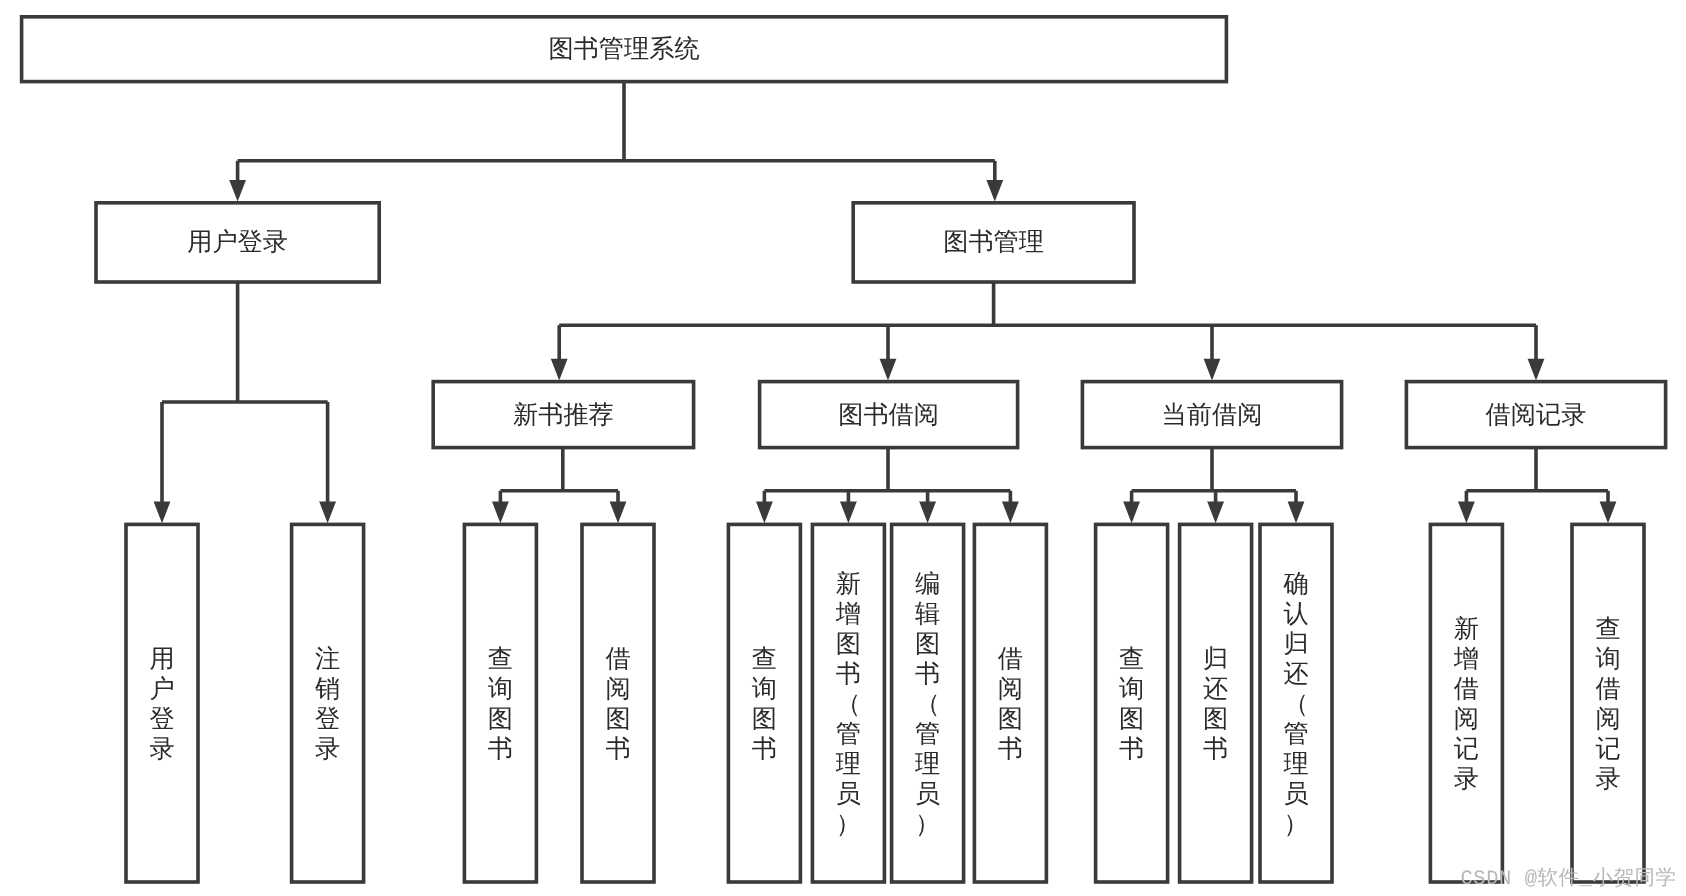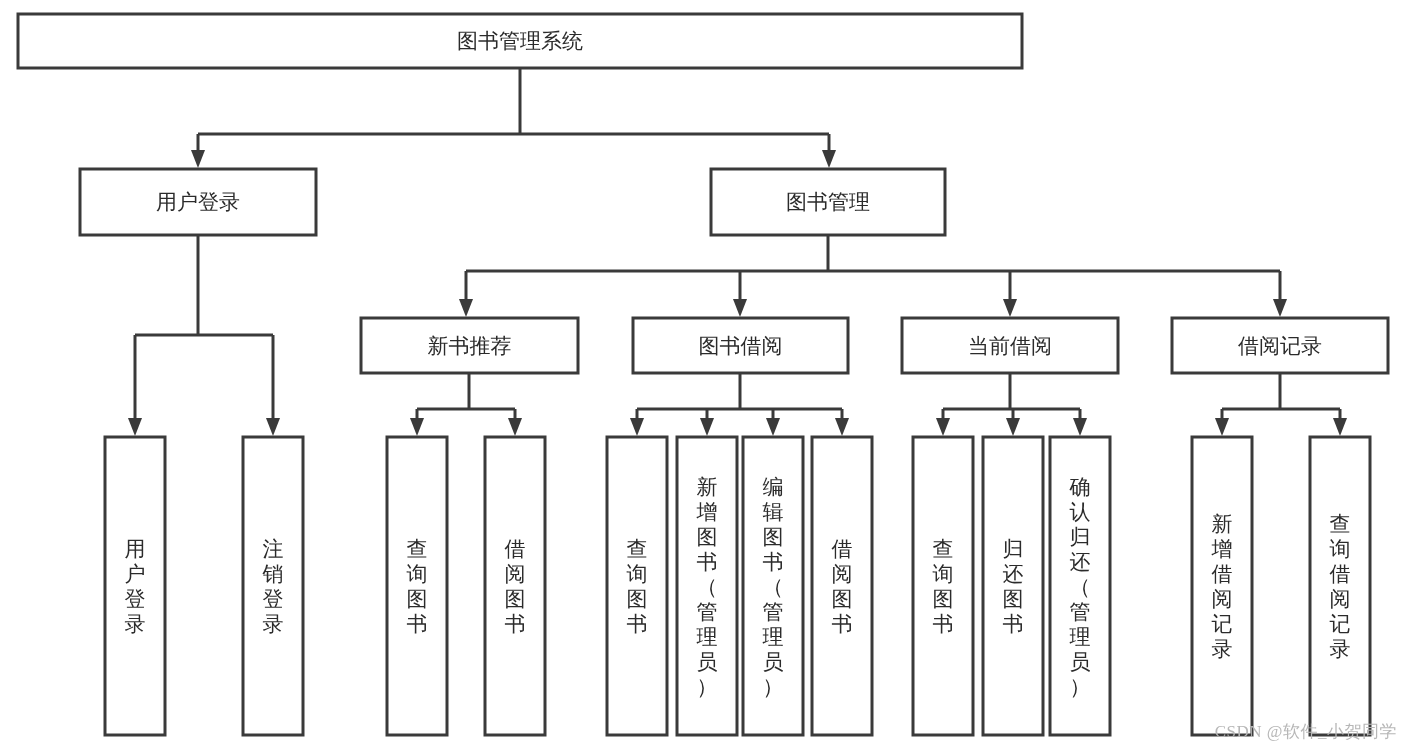--- a/index.html
+++ b/index.html
@@ -15,21 +15,21 @@
     font-family:"DejaVu Sans","Liberation Sans",sans-serif;
     font-size:21px;fill:#2b2b2b;text-anchor:middle;
     dominant-baseline:middle;
   }
   .leaf-label{
     font-family:"DejaVu Sans","Liberation Sans",sans-serif;
     font-size:21px;fill:#2b2b2b;text-anchor:middle;
   }
   .watermark{
     position:absolute;right:8px;bottom:4px;
-    font-family:Liberation Serif, serif;
+    font-family:Liberation Mono, monospace;
     font-size:17px;color:#b7b7b7;white-space:nowrap;
     letter-spacing:0.5px;
   }
 </style>
 </head>
 <body>
 
 <svg id="canvas" viewBox="0 0 1405 747">
     <line x1="520" y1="68" x2="520" y2="134" class="connector"></line>
     <line x1="198" y1="134" x2="829" y2="134" class="connector"></line>

